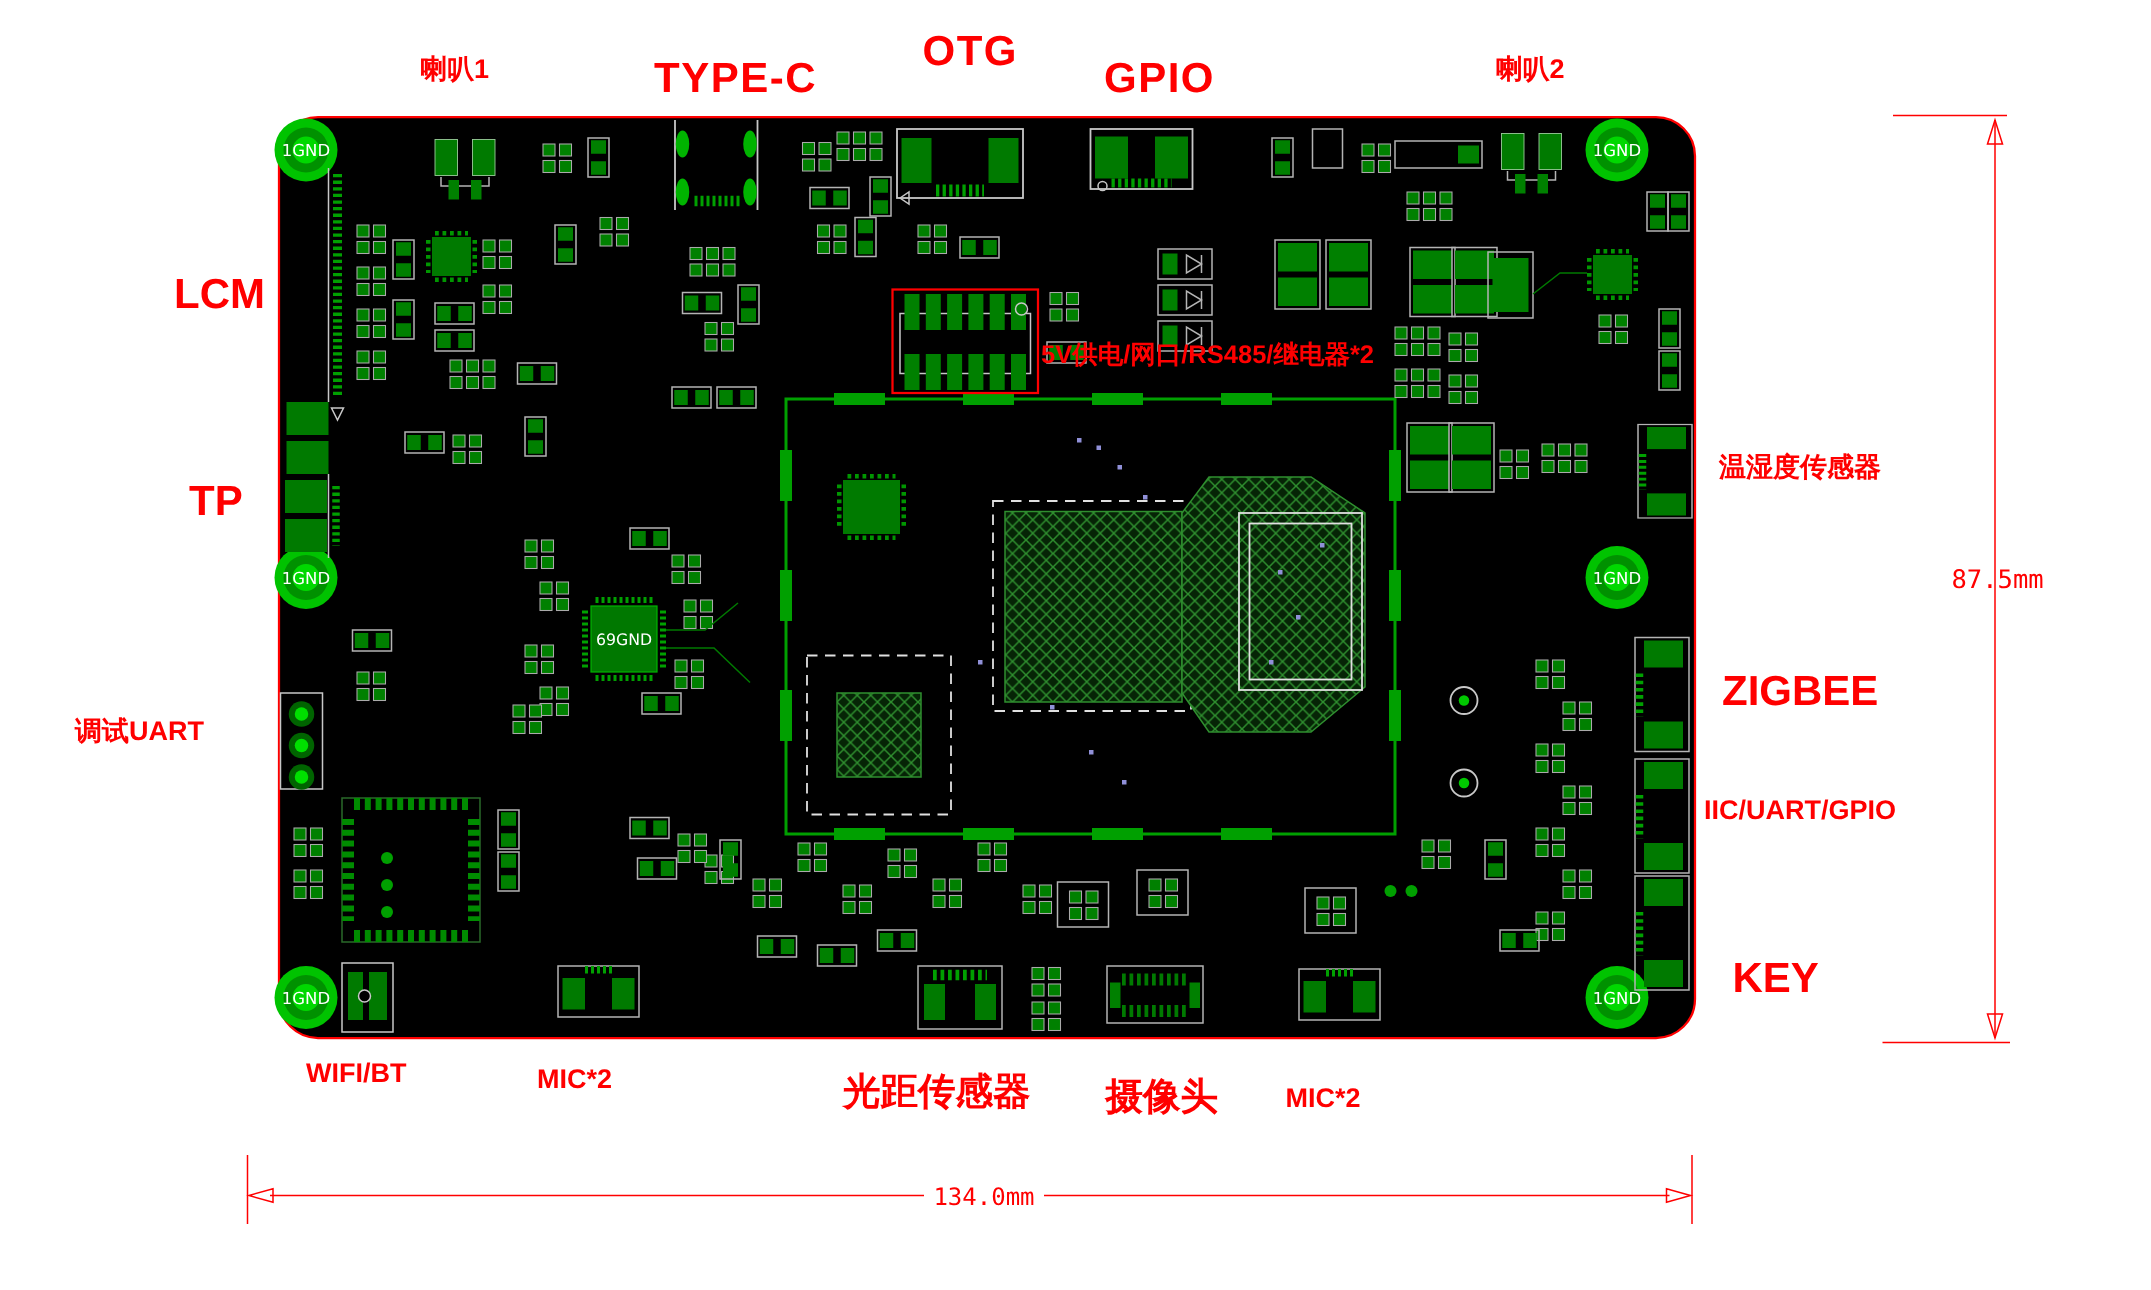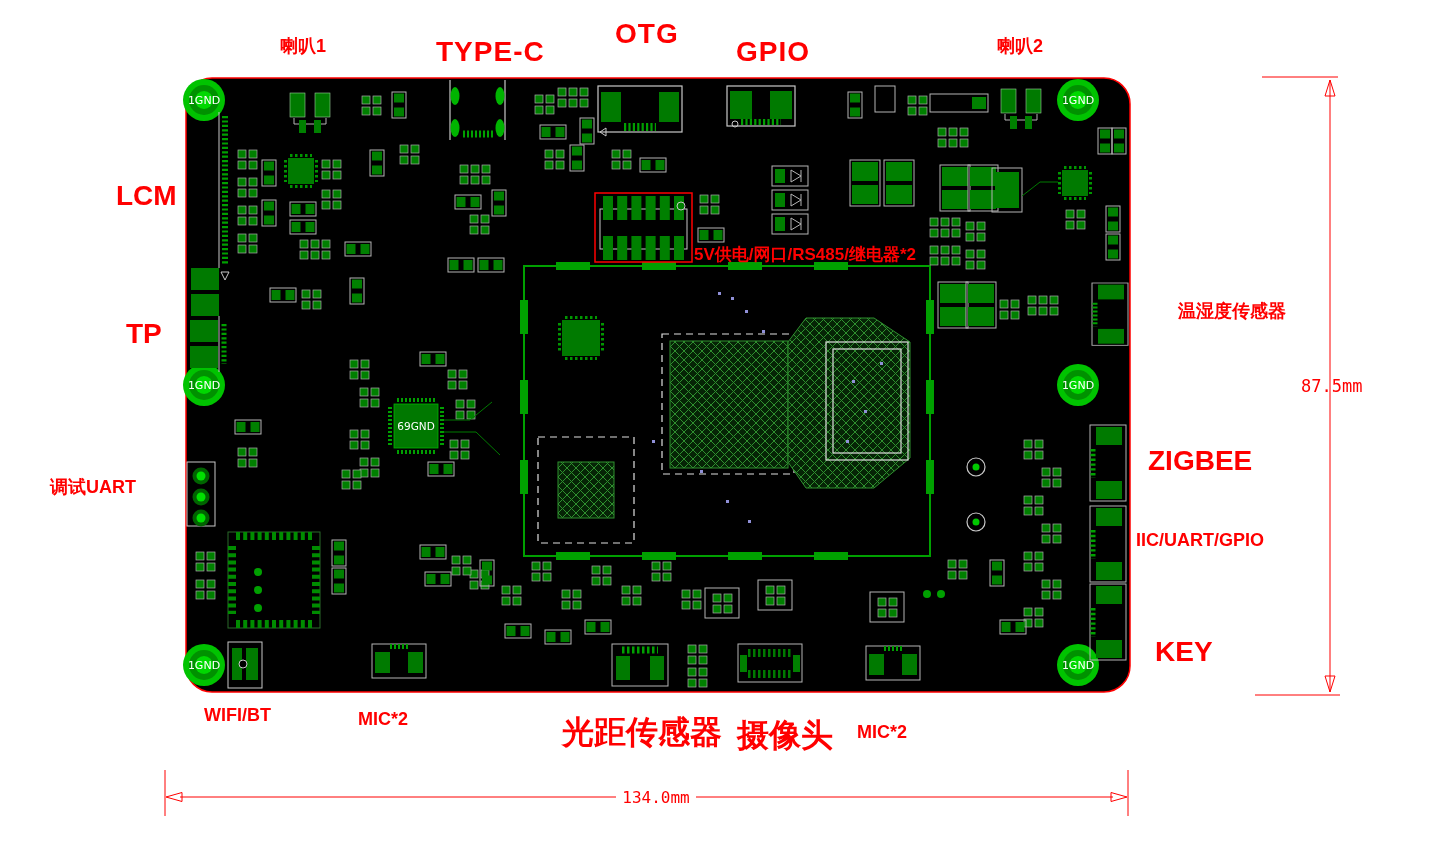--- a/index.html
+++ b/index.html
@@ -6,21 +6,21 @@
   #stage{
     position:relative;width:1434px;height:860px;background:#ffffff;
     font-family:"Liberation Sans",sans-serif;overflow:hidden;
   }
   .lbl{
     position:absolute;color:#FF0000;font-weight:bold;line-height:1;
     white-space:nowrap;font-family:"Liberation Sans",sans-serif;
   }
   .f26{font-size:18px;}
   .f28{font-size:28px;text-align:center;}
-  .f25{font-size:32px;}
+  .f25{font-size:25px;}
   .f17{font-size:17px;}
   .mono{font-family:Liberation Sans, sans-serif;font-size:28px;letter-spacing:1px;}
   .dimtxt{font-family:"DejaVu Sans Mono",monospace;font-weight:normal;}
   svg{position:absolute;left:0;top:0;}
   svg text{font-family:"DejaVu Sans",sans-serif;}
 </style>
 </head>
 <body>
 
 <div id="stage">
@@ -479,25 +479,25 @@
   <div class="lbl f26" style="left:280px;top:37px">喇叭1</div>
   <div class="lbl mono" style="left:436px;top:38px">TYPE-C</div>
   <div class="lbl mono" style="left:615px;top:20px">OTG</div>
   <div class="lbl mono" style="left:736px;top:38px">GPIO</div>
   <div class="lbl f26" style="left:997px;top:37px">喇叭2</div>
 
   <div class="lbl f28" style="left:116px;top:182px">LCM</div>
   <div class="lbl f28" style="left:126px;top:320px">TP</div>
   <div class="lbl f26" style="left:50px;top:478px">调试UART</div>
 
-  <div class="lbl f26" style="left:1178px;top:302px">温湿度传感器</div>
+  <div class="lbl f26" style="left:1146px;top:302px">温湿度传感器</div>
   <div class="lbl f28" style="left:1148px;top:447px">ZIGBEE</div>
   <div class="lbl f26" style="left:1136px;top:531px">IIC/UART/GPIO</div>
   <div class="lbl f28" style="left:1155px;top:638px">KEY</div>
 
   <div class="lbl f26" style="left:204px;top:706px">WIFI/BT</div>
   <div class="lbl f26" style="left:358px;top:710px">MIC*2</div>
   <div class="lbl f25" style="left:562px;top:716px">光距传感器</div>
   <div class="lbl f25" style="left:737px;top:719px">摄像头</div>
   <div class="lbl f26" style="left:857px;top:723px">MIC*2</div>
 
-  <div class="lbl f17" style="left:694px;top:246px">5V供电/网口/RS485/继电器*2</div>
+  <div class="lbl f17" style="left:694px;top:228px">5V供电/网口/RS485/继电器*2</div>
 </div>
 
 </body></html>

